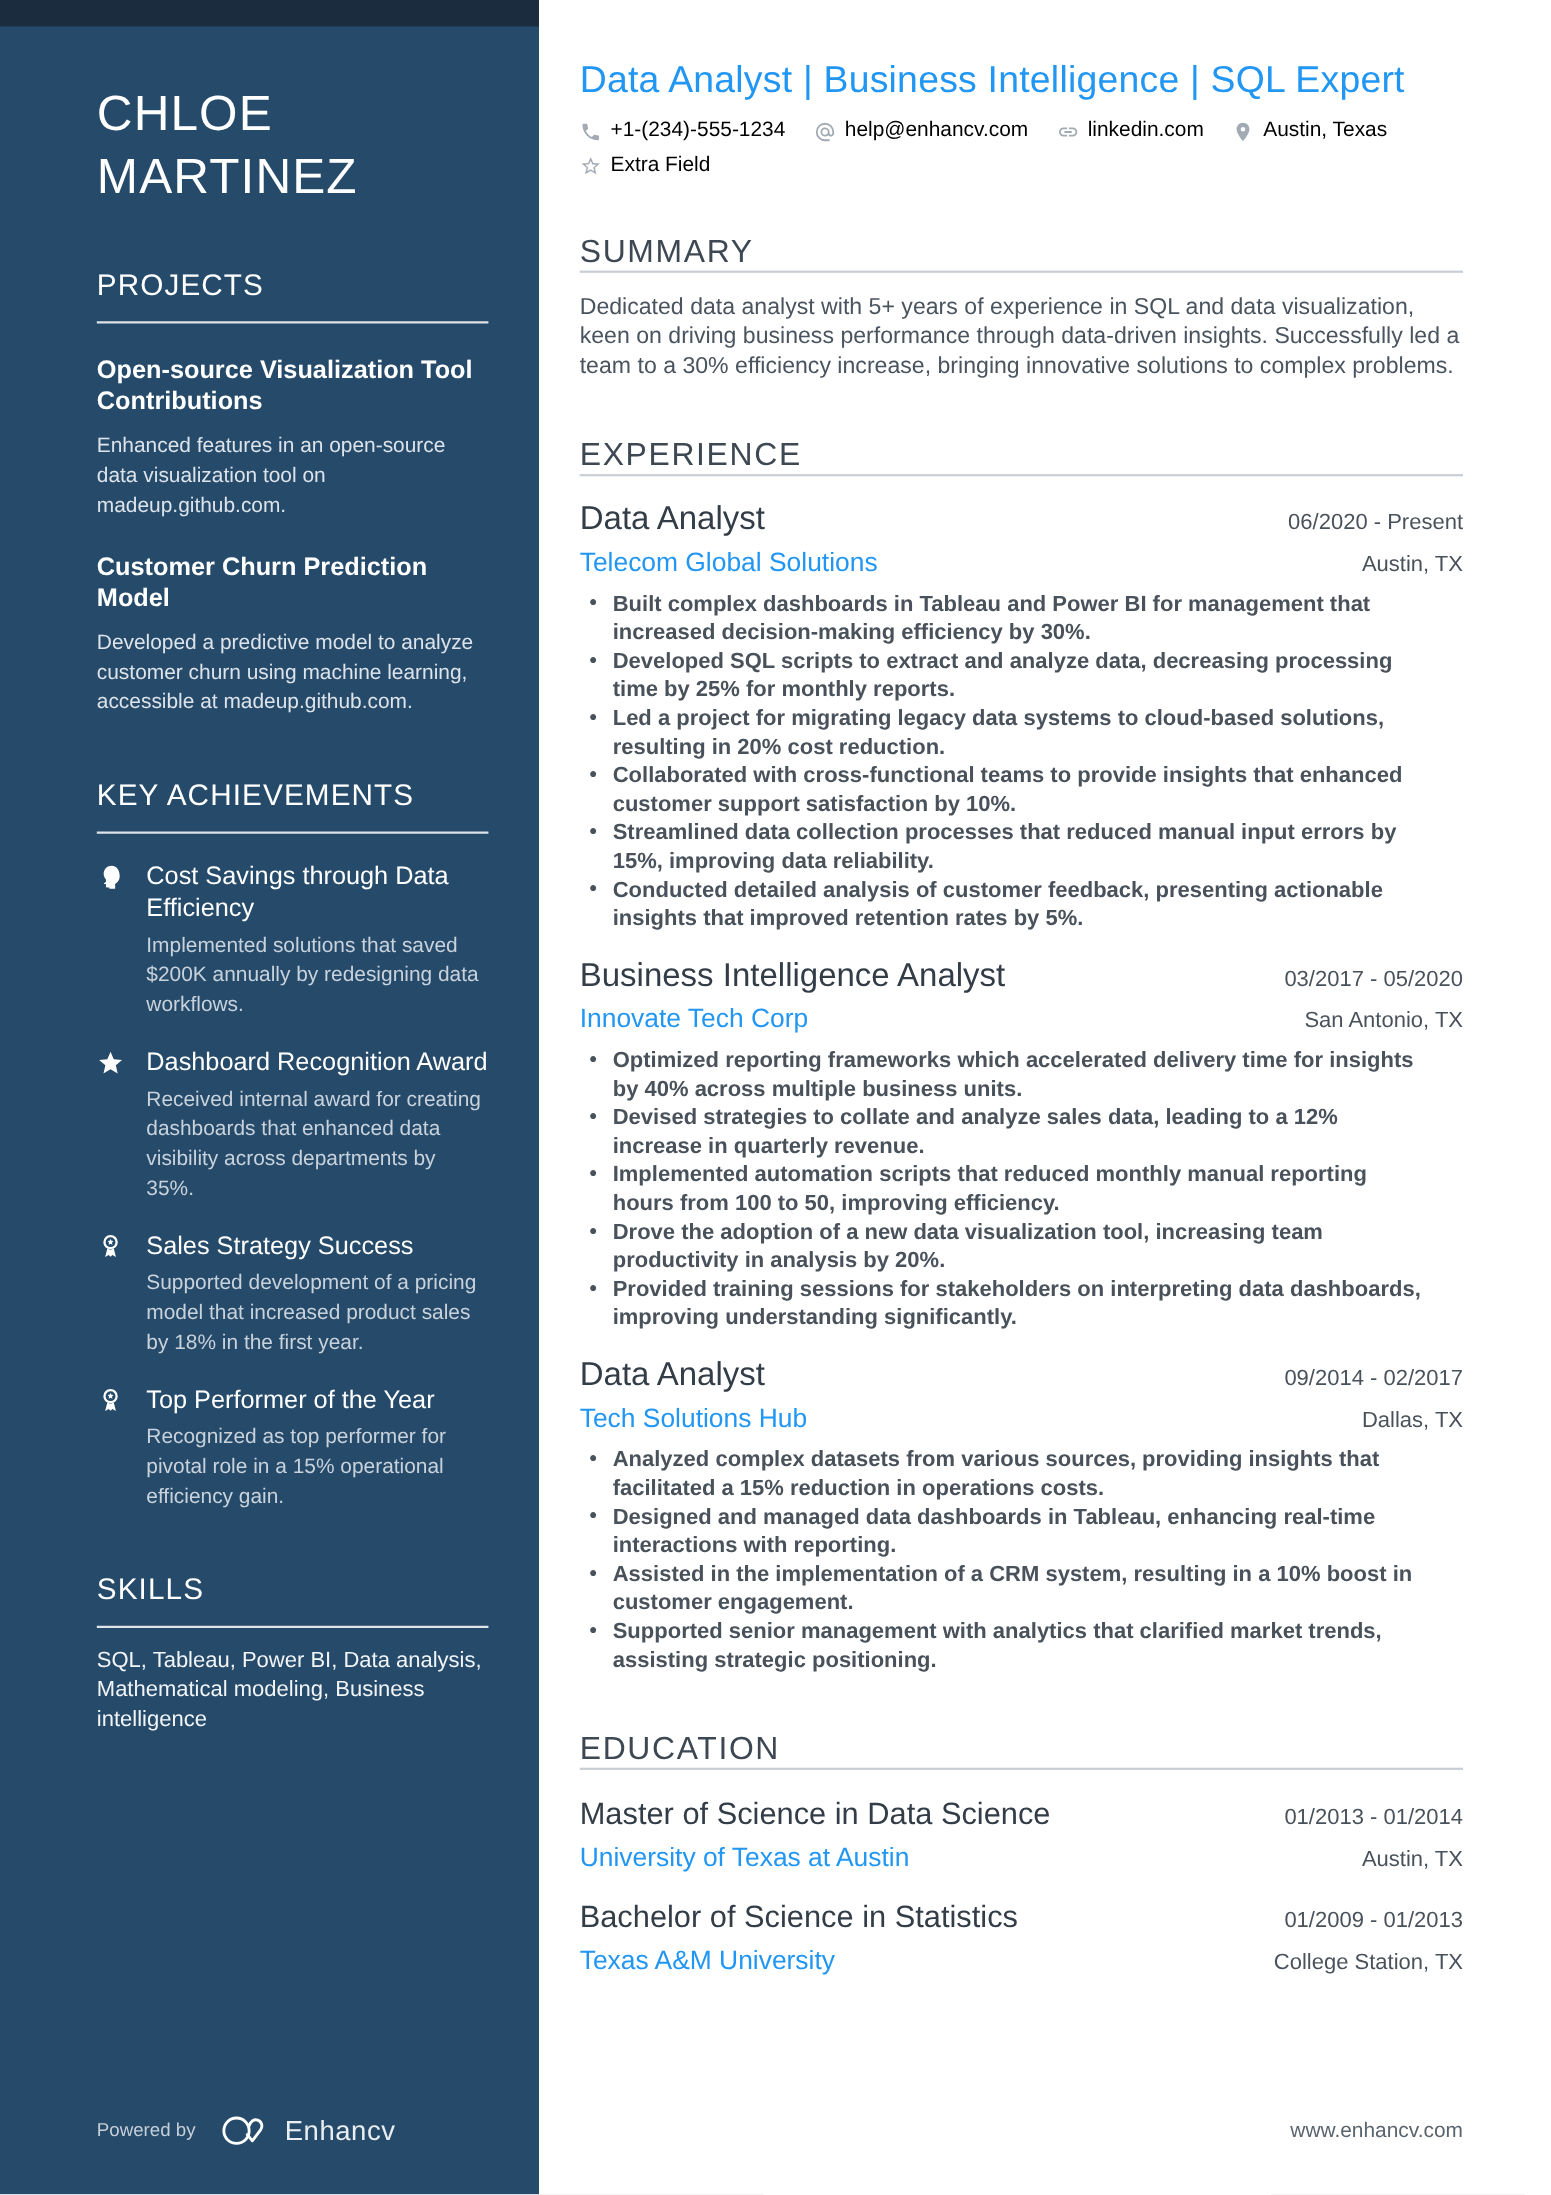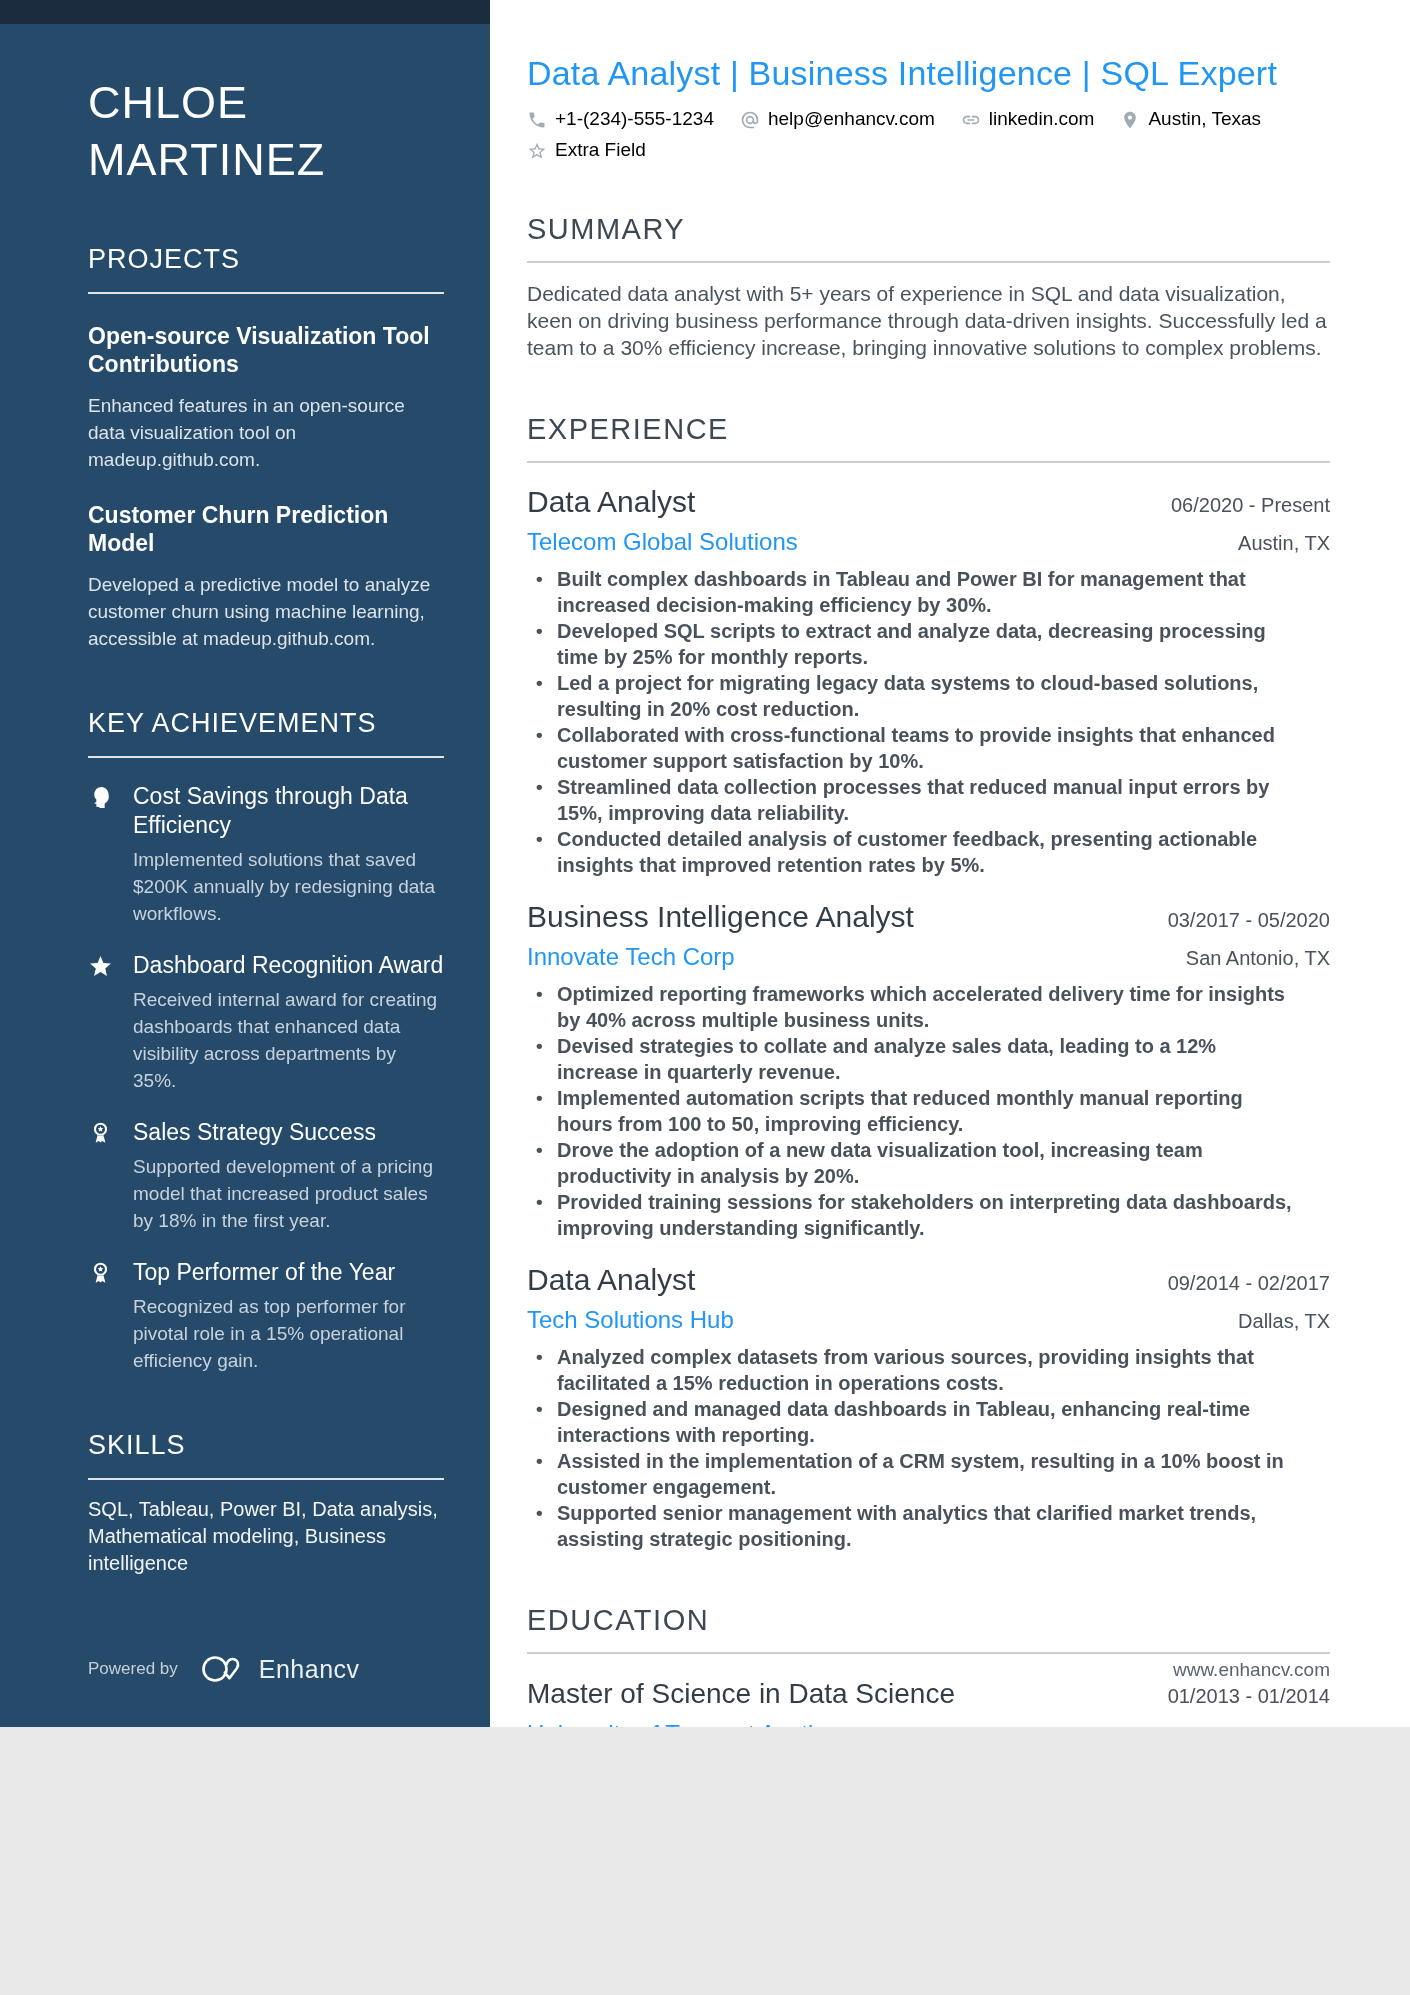--- a/index.html
+++ b/index.html
@@ -1,18 +1,18 @@
 <!DOCTYPE html>
 <html><head>
 <meta charset="utf-8">
 <style>
   * { margin:0; padding:0; box-sizing:border-box; }
   html,body { background:#e9e9e9; }
   .page {
-    width:1410px; height:1727px; position:relative; overflow:hidden;
+    width:1410px; height:1995px; position:relative; overflow:hidden;
     background:#ffffff; font-family:"Liberation Sans", sans-serif;
     display:flex; margin:0 auto;
   }
   
   .sidebar {
     width:490px; flex-shrink:0; background:#264a69; color:#fff;
     position:relative; padding:74px 46px 0 88px;
   }
   .top-strip { position:absolute; top:0; left:0; right:0; height:24px; background:#1b2c3e; }
   .name { font-size:45px; line-height:57px; font-weight:500; letter-spacing:1px; color:#ffffff; }
@@ -38,21 +38,21 @@
   .brand-word { font-size:25px; letter-spacing:.5px; color:#e9eef2; }
   
   .main { flex:1; padding:54px 80px 0 37px; position:relative; }
   .job-headline { font-size:34px; font-weight:500; color:#2196f3; letter-spacing:.2px; }
   .contacts { margin-top:15px; display:flex; flex-wrap:wrap; column-gap:26px; row-gap:9px; max-width:810px; }
   .contact-item { display:flex; align-items:flex-end; font-size:19px; color:#000000; }
   .contact-item svg { width:20px; height:20px; fill:#a2abb4; margin-right:8px; flex-shrink:0; }
   .main-section { margin-top:52px; }
   .main-head {
     font-size:29px; font-weight:400; letter-spacing:1.5px; color:#3d4852;
-    padding-bottom:15px; border-bottom:2px solid #c8ced4;
+    border-bottom:2px solid #c8ced4;
   }
   .summary-text { margin-top:17px; font-size:21px; line-height:27px; color:#4a545e; max-width:805px; }
   .entry { margin-top:22px; }
   .entry-row { display:flex; justify-content:space-between; align-items:baseline; }
   .role { font-size:30px; font-weight:400; color:#333d47; }
   .dates { font-size:20px; color:#49525b; white-space:nowrap; }
   .company { font-size:24px; font-weight:400; color:#2196f3; margin-top:9px; }
   .location { font-size:20px; color:#49525b; white-space:nowrap; }
   .bullets { list-style:none; margin:10px 0 0 0; max-width:775px; }
   .bullets li {

